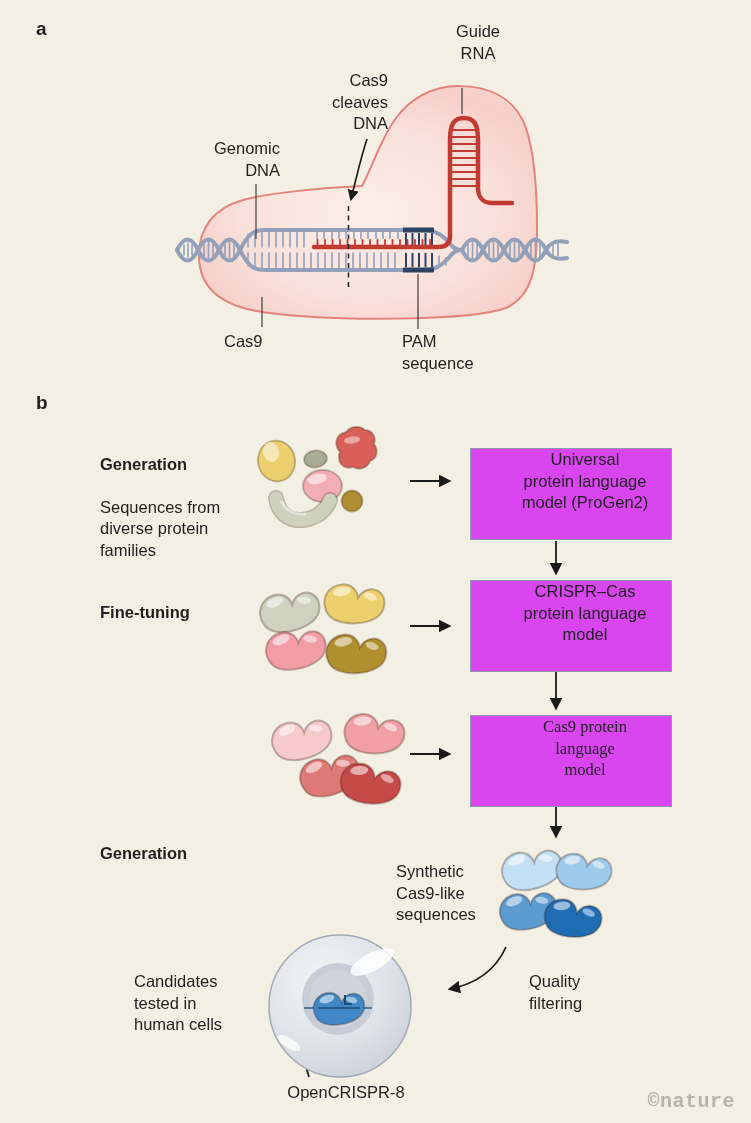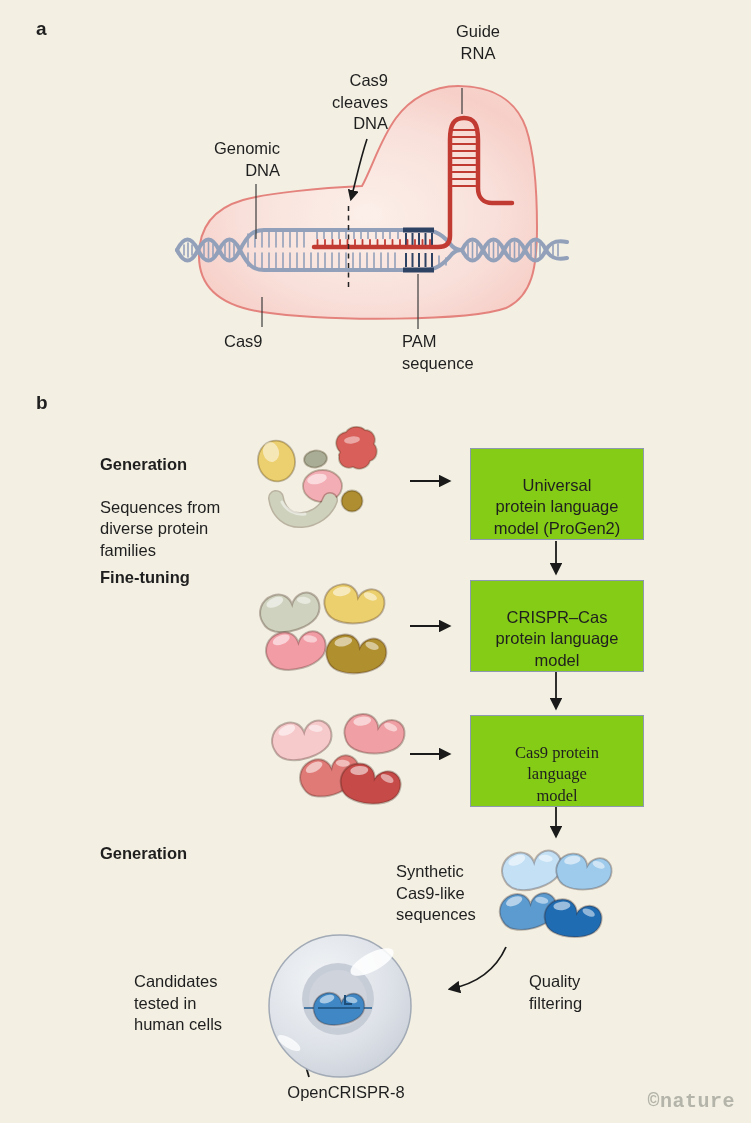--- a/index.html
+++ b/index.html
@@ -4,22 +4,22 @@
 <style>
   html,body{margin:0;padding:0;background:#e8e6dc;}
   .figure{position:relative;width:751px;height:1123px;background:#f3f0e3;
     font-family:"Liberation Sans",sans-serif;color:#1f1f1f;overflow:hidden;}
   svg{position:absolute;left:0;top:0;}
   .lbl{position:absolute;font-size:16.5px;line-height:21.5px;white-space:pre-line;}
   .panel-letter{font-size:19px;font-weight:700;}
   .bold{font-weight:700;}
   .right{text-align:right;}
   .center{text-align:center;}
-  .box{position:absolute;width:172px;height:90px;background:#84cc16;border:1.5px solid #8d99b0;
-    display:flex;align-items:flex-end;justify-content:center;text-align:center;}
+  .box{position:absolute;width:172px;height:90px;background:#d946ef;border:1.5px solid #8d99b0;
+    display:flex;align-items:flex-start;justify-content:center;text-align:center;padding-left:28px;}
   .box .lbl{position:static;}
   .credit{position:absolute;right:16px;top:1090px;font-family:Liberation Mono, monospace;
     font-weight:700;font-size:20px;color:#b4b4aa;letter-spacing:.5px;}
 </style>
 </head>
 <body>
 
 <div class="figure">
 
 <svg width="751" height="1123" viewBox="0 0 751 1123">
@@ -284,21 +284,21 @@
 
 <div class="lbl panel-letter" style="left:36px;top:392px;">b</div>
 
 <div class="lbl" style="left:100px;top:432px;width:160px;">
   <div class="bold">Generation</div>
   <div>Sequences from
 diverse protein
 families</div>
 </div>
 
-<div class="lbl" style="left:100px;top:545px;width:170px;">
+<div class="lbl" style="left:100px;top:580px;width:170px;">
   <div class="bold">Fine-tuning</div>
 </div>
 
 
 <div class="lbl bold" style="left:100px;top:843px;">Generation</div>
 
 <div class="box" style="left:470px;top:448px;">
   <span class="lbl">Universal
 protein language
 model (ProGen2)</span>

